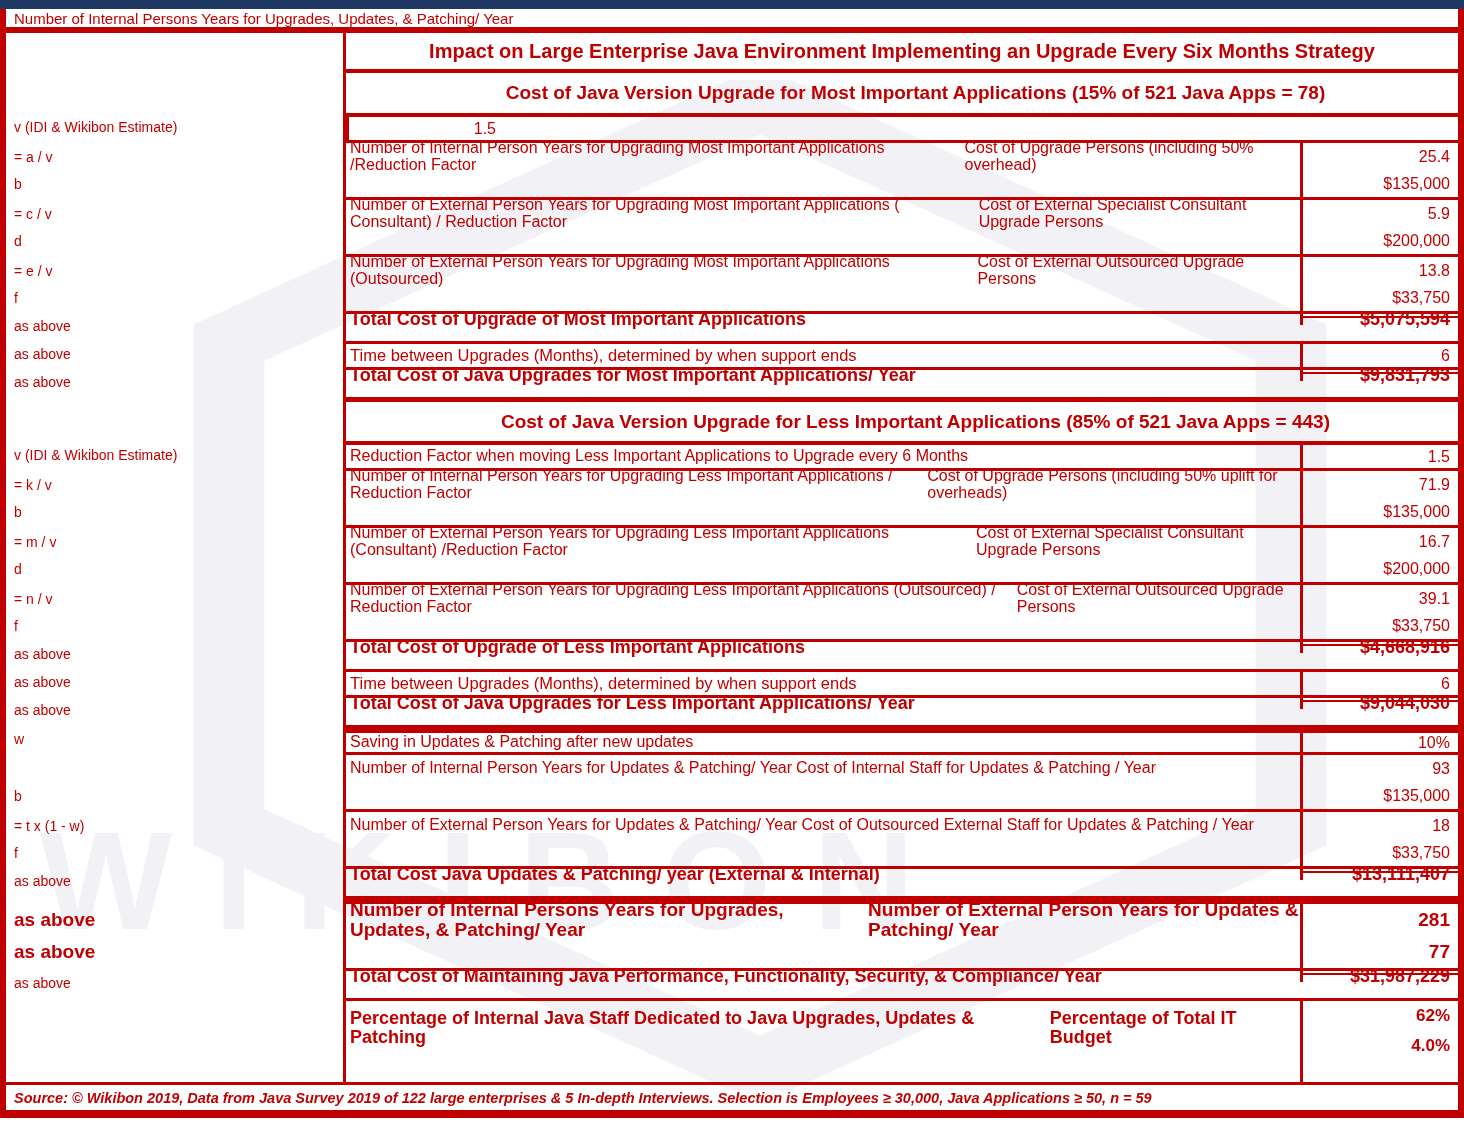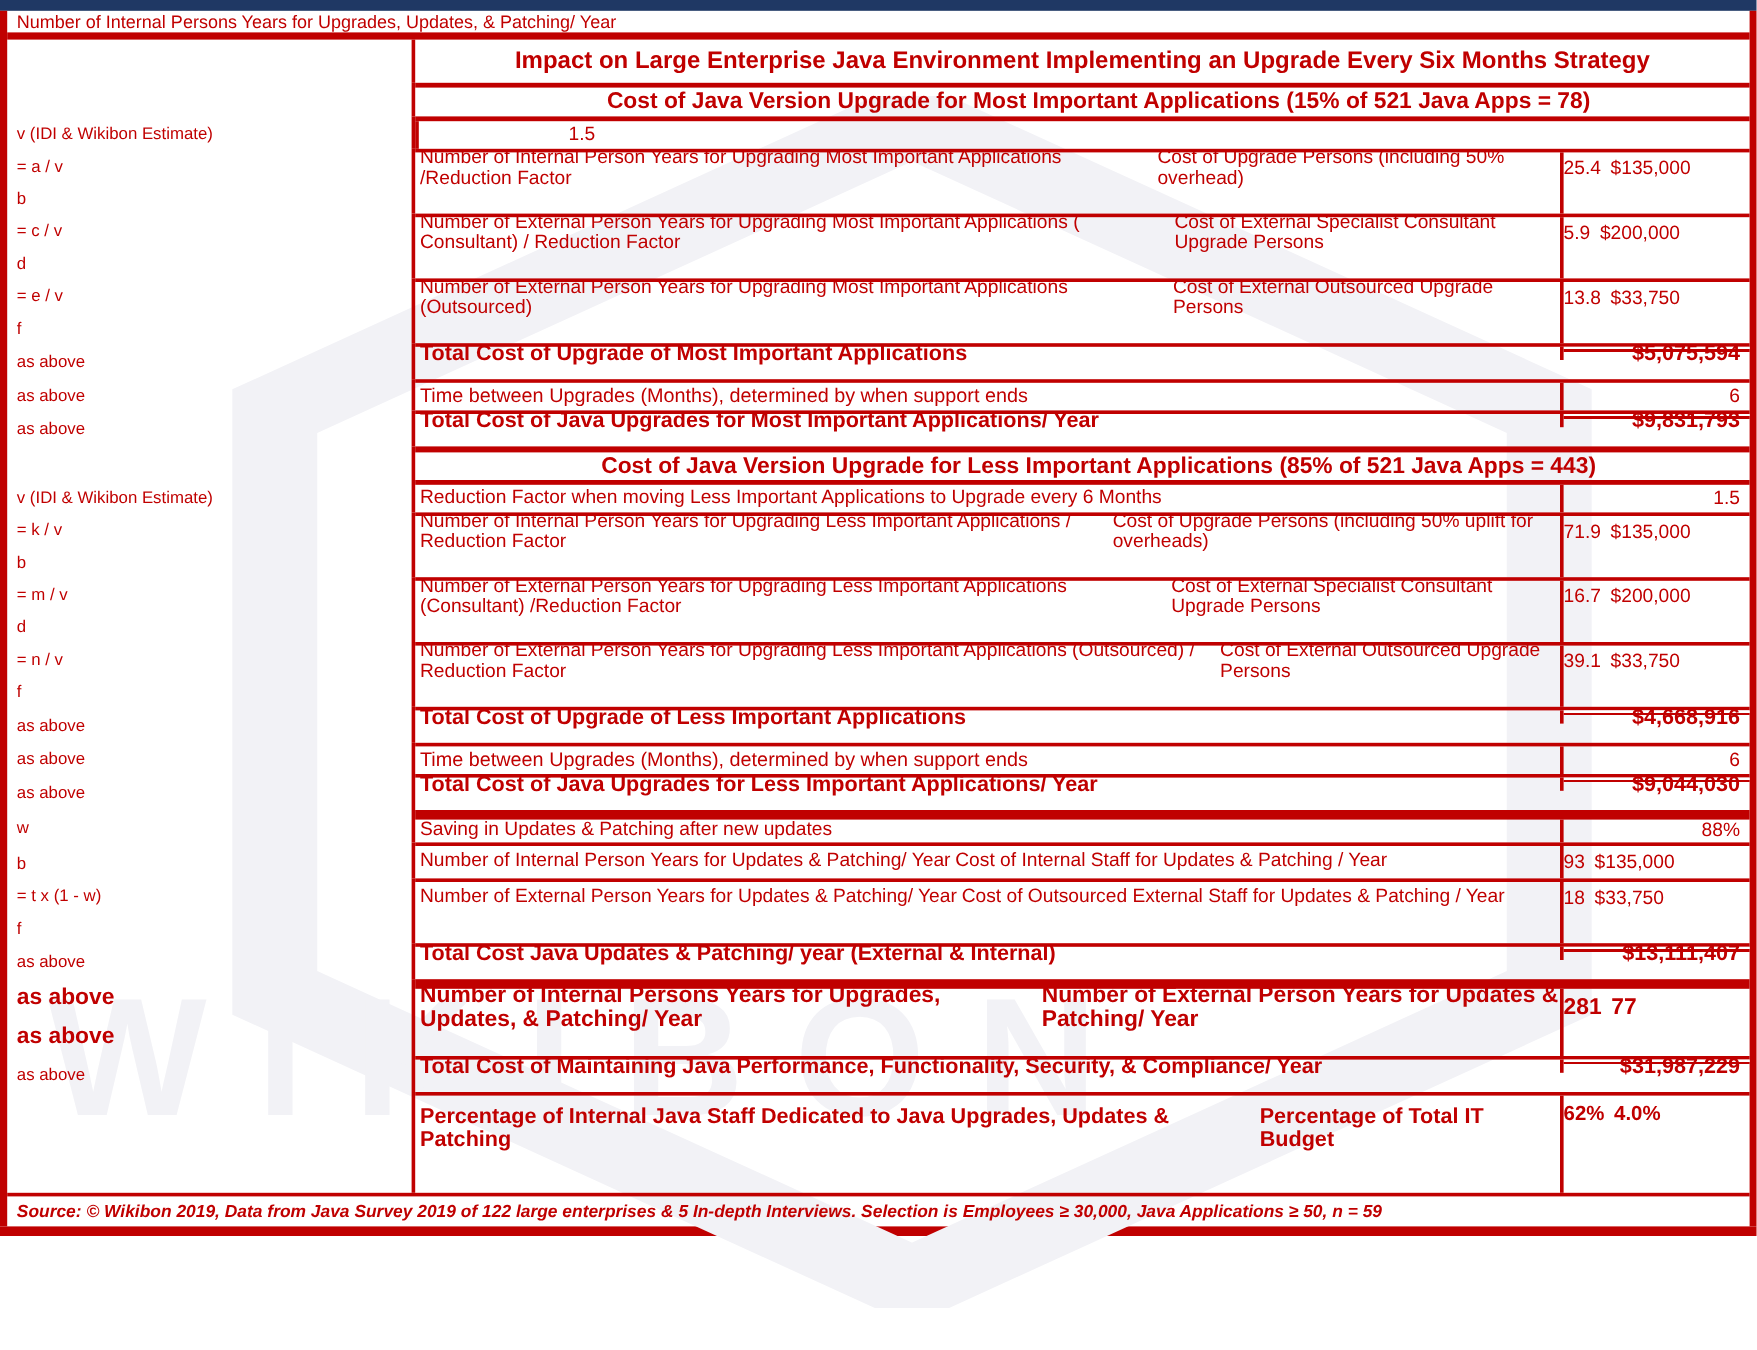--- a/index.html
+++ b/index.html
@@ -37,31 +37,31 @@
   .bt8 .body { border-top-width:8px; }
 
   .desc { flex:1; display:flex; align-items:center; padding-left:4px;
     color:#C00000; font-size:16px; line-height:1.04; min-width:0; }
   .vcell { width:158px; min-width:158px; border-left:3px solid #C00000;
     display:flex; align-items:center; justify-content:flex-end;
     padding-right:8px; color:#C00000; font-size:16px; }
 
   .desc-col { flex:1; display:flex; flex-direction:row; min-width:0; }
   .vcol { width:158px; min-width:158px; border-left:3px solid #C00000;
-    display:flex; flex-direction:row; }
+    display:flex; flex-direction:column; }
   .dline { display:flex; align-items:center; padding-left:4px; color:#C00000;
     font-size:16px; line-height:1.04; height:27px; }
   .vline { display:flex; align-items:center; justify-content:flex-end;
     padding-right:8px; color:#C00000; font-size:16px; height:27px; }
 
   .hdr { flex:1; display:flex; align-items:center; justify-content:center;
     color:#C00000; font-weight:bold; }
 
   .row.title   .body { height:36px; } .row.title   .hdr { font-size:20px; }
-  .row.section .body { height:28px;padding-left:27px; } .row.section .hdr { font-size:19px; }
+  .row.section .body { height:44px;padding-left:27px; } .row.section .hdr { font-size:19px; }
   .row.single  .body { height:27px; } .row.single  .lline { height:27px; }
   .row.time    .body { height:26px; } .row.time    .lline { height:26px; }
   .row.time .desc, .row.time .vcell { font-weight:normal; }
   .row.time .desc { font-size:16.5px; }
 
   .row.total .body { height:14px; } .row.total .lline { height:30px; }
   .row.total .desc  { font-weight:bold; font-size:18px; }
   .row.total .vcell { font-weight:bold; font-size:18px;
     background-image:linear-gradient(to bottom,#ffffff 0px,#ffffff 2px,#C00000 2px,#C00000 4px,rgba(0,0,0,0) 4px); }
 
@@ -293,21 +293,21 @@
           <div class="vcell">$9,044,030</div>
         </div>
       </div>
 
       <div class="row single bt8">
         <div class="lcell">
             <div class="lline">w</div>
           </div>
         <div class="body">
           <div class="desc">Saving in Updates &amp; Patching after new updates</div>
-          <div class="vcell">88%</div>
+          <div class="vcell">10%</div>
         </div>
       </div>
 
       <div class="row group">
         <div class="lcell">
           <div class="lline">b</div>
         </div>
         <div class="body">
           <div class="desc-col">
             <div class="dline">Number of Internal Person Years for Updates &amp; Patching/ Year</div>

